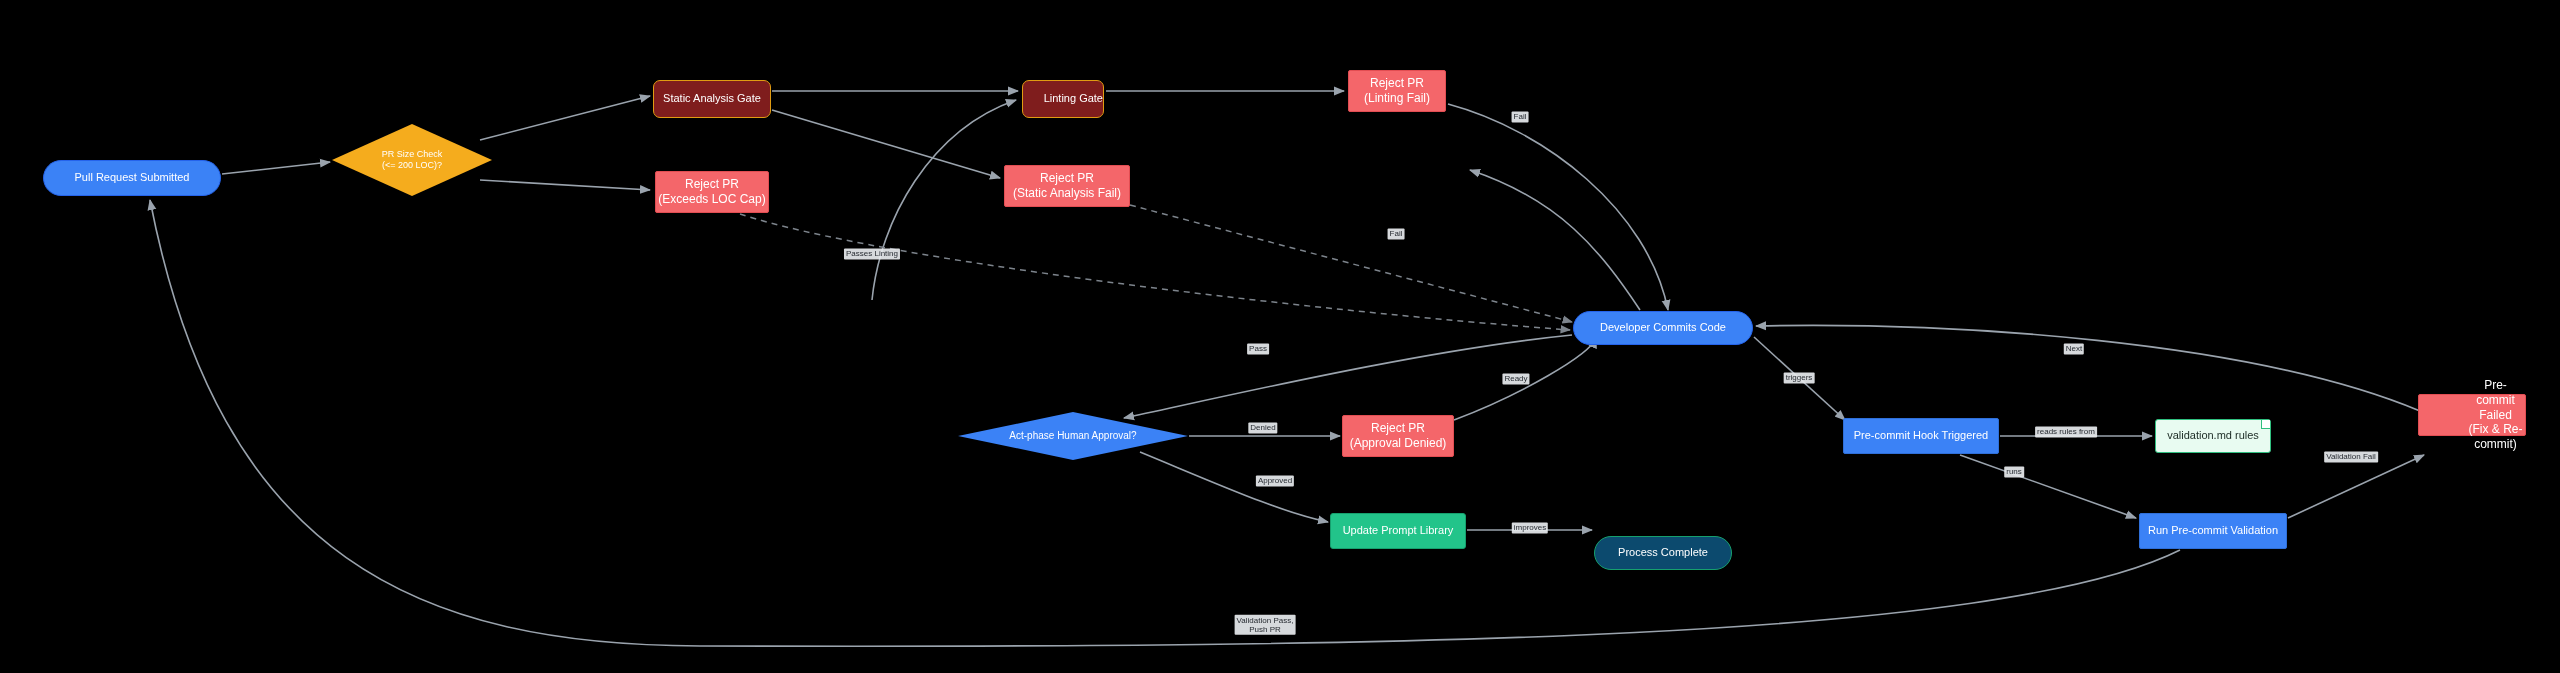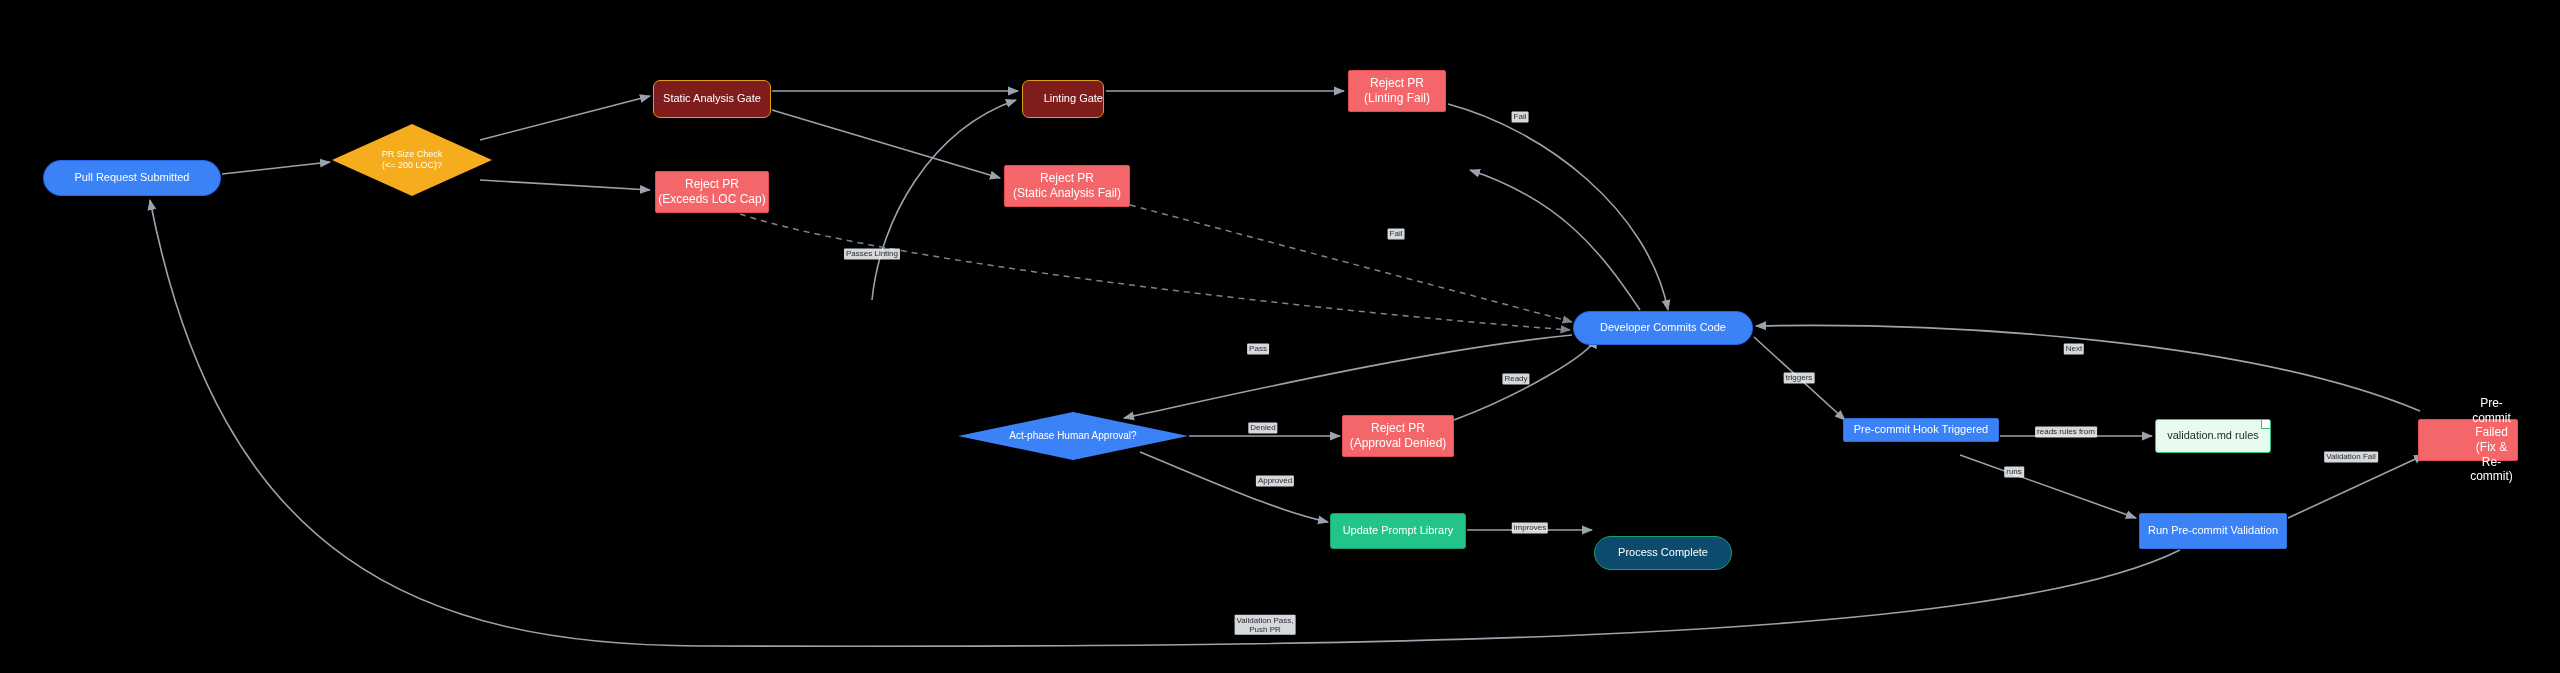--- a/index.html
+++ b/index.html
@@ -249,29 +249,29 @@
 
   <div class="node n-rect-red" style="left:1348px; top:70px; width:98px; height:42px;">
     <span class="node-label">Reject PR
 (Linting Fail)</span>
   </div>
 
   <div class="node n-stadium" style="left:1573px; top:311px; width:180px; height:34px;">
     <span class="node-label">Developer Commits Code</span>
   </div>
 
-  <div class="node n-rect-blue" style="left:1843px; top:418px; width:156px; height:24px;">
+  <div class="node n-rect-blue" style="left:1843px; top:418px; width:156px; height:36px;">
     <span class="node-label">Pre-commit Hook Triggered</span>
   </div>
 
   <div class="node n-note" style="left:2155px; top:419px; width:116px; height:34px; position:absolute;">
     <span class="node-label">validation.md rules</span>
   </div>
 
-  <div class="node n-rect-red" style="left:2418px; top:419px; width:100px; height:42px;padding-left:47px;">
+  <div class="node n-rect-red" style="left:2418px; top:394px; width:108px; height:42px;padding-left:47px;">
     <span class="node-label">Pre-commit Failed
 (Fix &amp; Re-commit)</span>
   </div>
 
   <div class="node n-rect-blue" style="left:2139px; top:513px; width:148px; height:36px;">
     <span class="node-label">Run Pre-commit Validation</span>
   </div>
 
   <div class="n-diamond d-blue" style="left:958px; top:412px; width:230px; height:48px; font-size:10px;">
     <span class="node-label">Act-phase Human Approval?</span>

